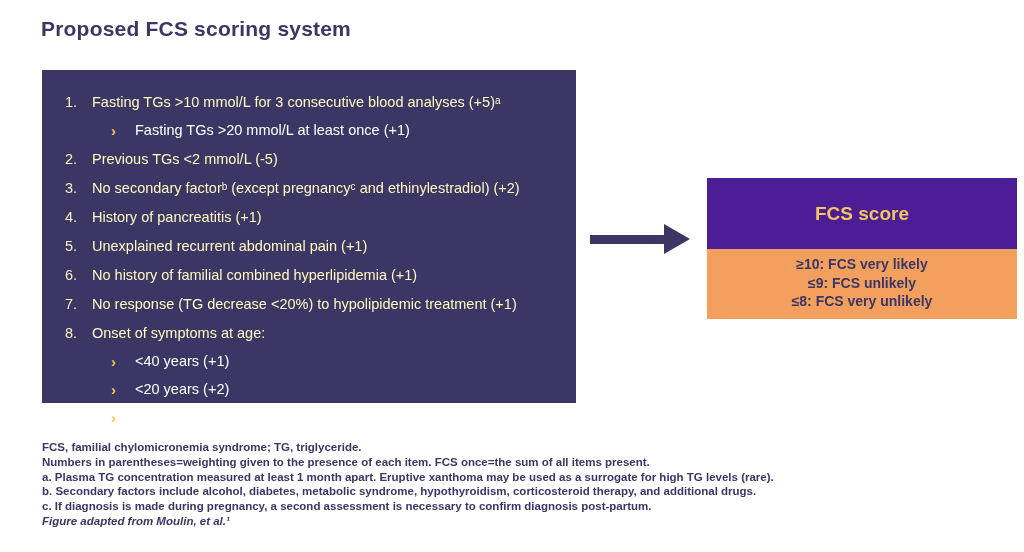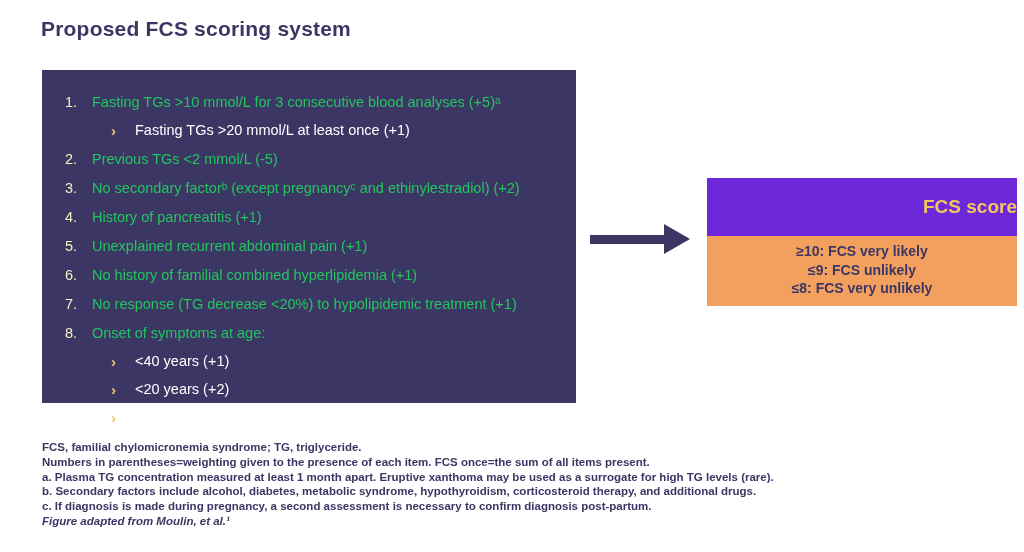--- a/index.html
+++ b/index.html
@@ -29,21 +29,21 @@
     background: #3c3664;
     padding: 22px 18px 20px 23px;
   }
   .item { display: flex; margin-bottom: 9px; line-height: 20px; }
   .item .num {
     flex: 0 0 27px;
     color: #f9efc0;
     font-size: 14.5px;
   }
   .item .txt {
-    color: #22c55e;
+    color: #fef9c3;
     font-size: 14.5px;
   }
   .sub-item { display: flex; margin: 2px 0 9px 46px; line-height: 19px; }
   .sub-item .marker {
     flex: 0 0 24px;
     color: #f0c75e;
     font-size: 15px;
     font-weight: 700;
   }
   .sub-item .txt {
@@ -72,25 +72,25 @@
     border-left: 26px solid #3c3664;
   }
 
   
   .score-panel {
     position: absolute;
     left: 707px; top: 178px;
     width: 310px;
   }
   .score-header {
-    background: #6d28d9;
-    height: 58px;
+    background: #4c1d95;
+    height: 71px;
     display: flex;
     align-items: center;
-    justify-content: flex-end;
+    justify-content: center;
   }
   .score-title {
     color: #f0c75e;
     font-size: 19px;
     font-weight: 700;
   }
   .score-body {
     background: #f3a05f;
     padding: 6px 8px 8px 8px;
     text-align: center;

